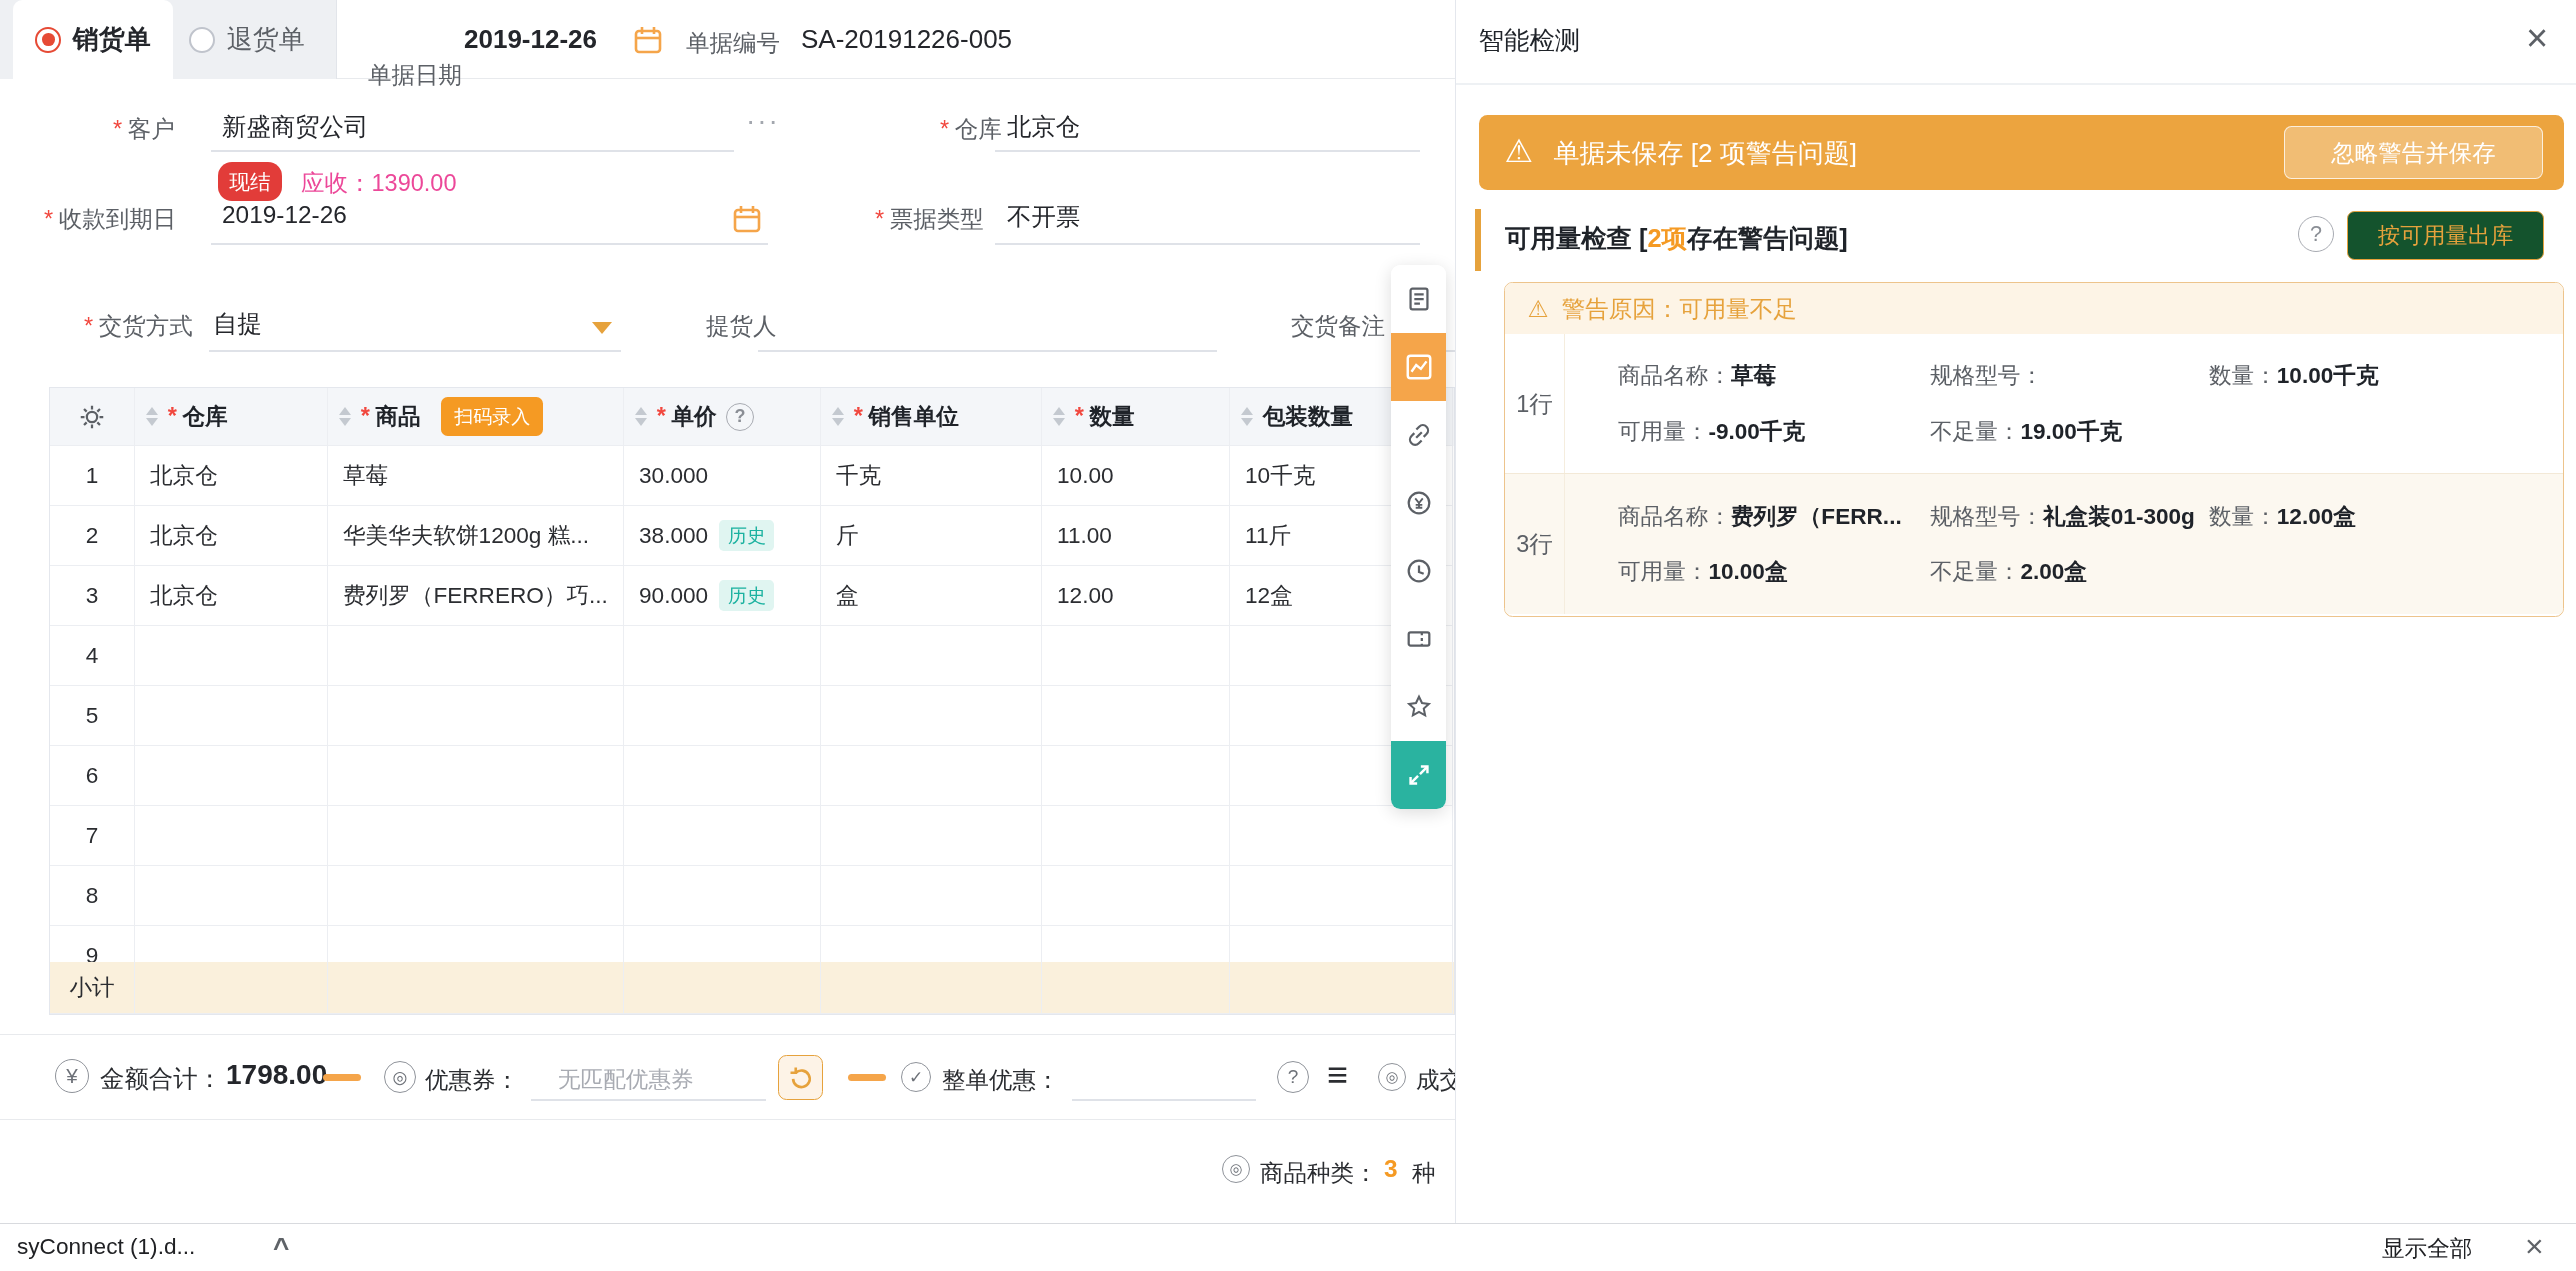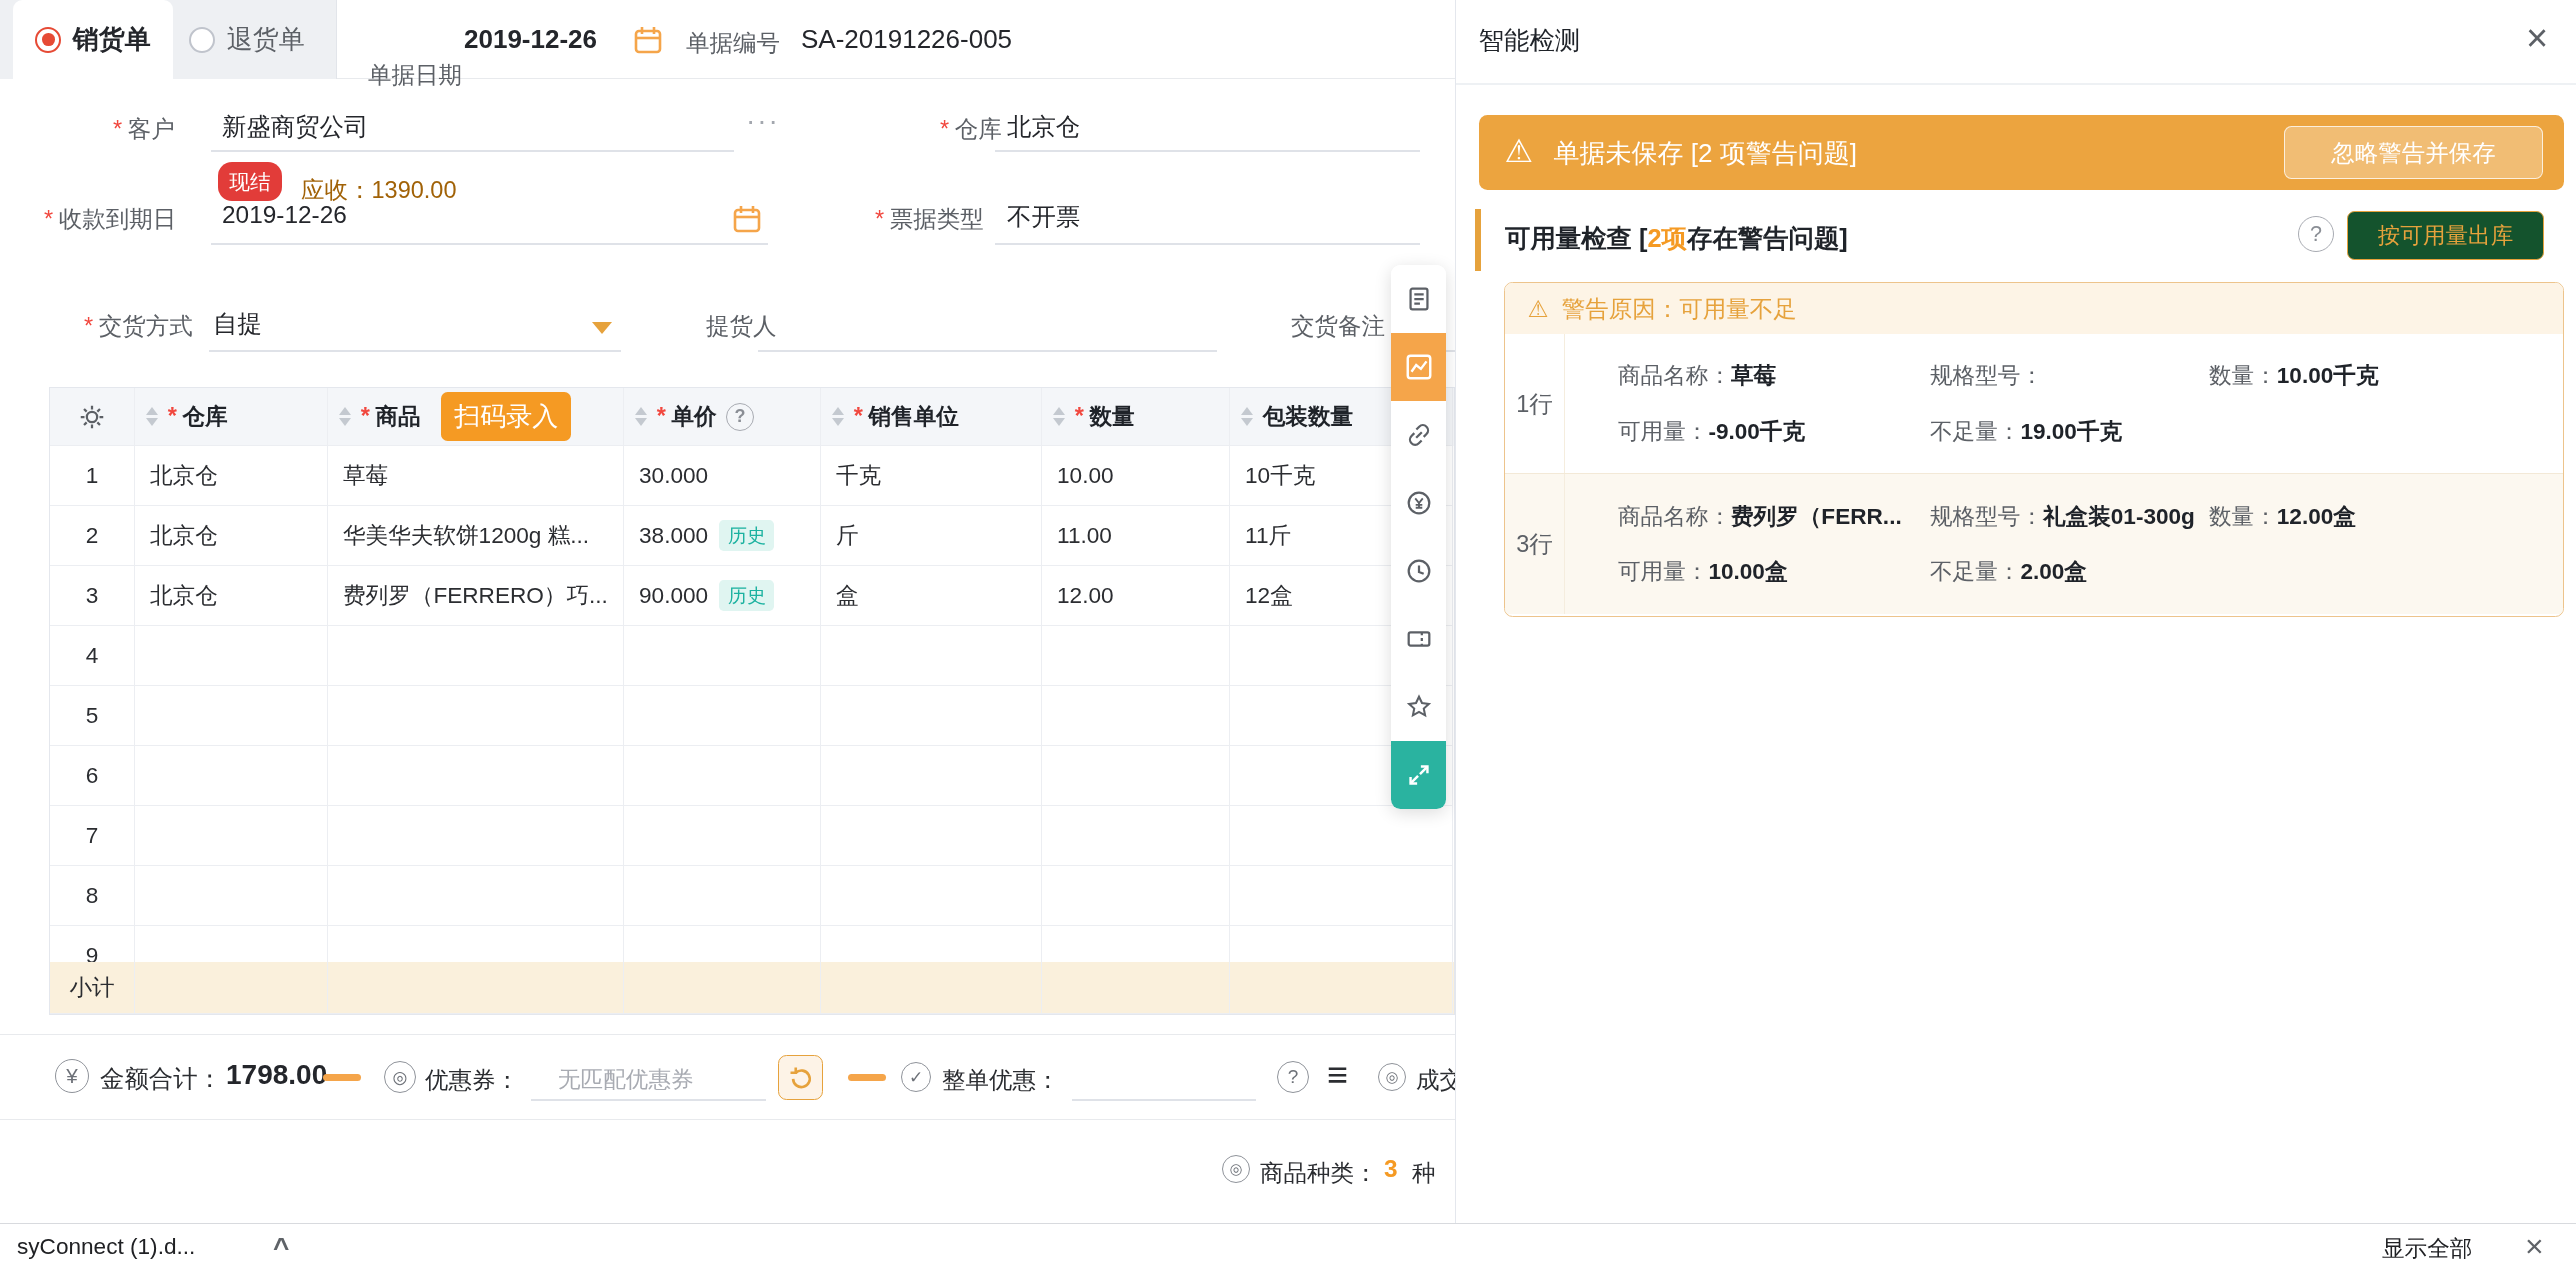--- a/index.html
+++ b/index.html
@@ -16,39 +16,39 @@
   .radio { width:26px; height:26px; border-radius:50%; border:2.8px solid #c0c4cc; position:relative; background:#fff; flex:none; }
   .radio.on { border-color:#e64a35; }
   .radio.on::after { content:""; position:absolute; inset:4.7px; border-radius:50%; background:#e64a35; }
   .lab { position:absolute; font-size:23.5px; color:#5c6066; white-space:nowrap; }
   .val { position:absolute; font-size:24.4px; color:#24262b; white-space:nowrap; }
   .req::before { content:"*"; color:#f1483f; margin-right:5.6px; font-size:23.5px; }
   .uline { position:absolute; height:1.9px; background:#dfe2e8; }
 
   
   .settle-tag { position:absolute; left:218px; top:162px; background:#e23c39; color:#fff; font-size:20.7px; padding:5.6px 11.3px; border-radius:14px; }
-  .recv { position:absolute; left:301px; top:174px; color:#a16207; font-size:23.5px; }
+  .recv { position:absolute; left:301px; top:167px; color:#ec4899; font-size:23.5px; }
   .more-btn { position:absolute; left:746px; top:105px; color:#a3a7ae; font-size:28px; letter-spacing:1.9px; cursor:pointer; }
   .chevron { position:absolute; width:0; height:0; border-left:10.3px solid transparent; border-right:10.3px solid transparent; border-top:12.2px solid #e6a23c; }
 
   
   .grid-table { position:absolute; left:49px; top:387px; width:1406px; border:1.9px solid #e4e7ed; background:#fff; }
   .tr { display:grid; grid-template-columns:85px 193px 296px 197px 221px 188px 223px; height:60px; }
   .tr.head { height:58px; background:#f4f6f9; }
   .tr.clip { height:36px; overflow:hidden; }
   .tr.subtotal { height:52px; background:#faf0dc; }
   .td,.th { display:flex; align-items:center; padding-left:15px; border-right:1.9px solid #eceef2; border-bottom:1.9px solid #eceef2; font-size:22.6px; color:#2b2d31; overflow:hidden; white-space:nowrap; height:100%; }
   .tr.clip .td { height:60px; }
   .th { padding-left:11.3px; gap:9.4px; font-weight:700; color:#1f2329; }
   .tr > .td:first-child, .tr > .th:first-child { justify-content:center; padding-left:0; }
   .sort { display:flex; flex-direction:column; gap:3.8px; flex:none; }
   .sort i { width:0; height:0; border-left:6.6px solid transparent; border-right:6.6px solid transparent; display:block; }
   .sort .up { border-bottom:8.5px solid #c4c9d0; }
   .sort .down { border-top:8.5px solid #c4c9d0; }
-  .scan-btn { margin-left:11.3px; background:#f59a23; color:#fff; border:none; font-size:26px; padding:6.6px 13px; border-radius:6.6px; cursor:pointer; }
+  .scan-btn { margin-left:11.3px; background:#f59a23; color:#fff; border:none; font-size:19px; padding:6.6px 13px; border-radius:6.6px; cursor:pointer; }
   .hist { margin-left:11.3px; background:#e0f5f1; color:#1cb2a0; font-size:19px; padding:2.8px 8.5px; border-radius:4.7px; flex:none; }
   .qcircle { width:28px; height:28px; border:1.9px solid #a8abb2; border-radius:50%; color:#8a8e95; font-size:18px; display:flex; align-items:center; justify-content:center; flex:none; }
 
   
   .summary { position:absolute; left:0; top:1034px; width:1455px; height:86px; border-top:1.9px solid #e8eaed; border-bottom:1.9px solid #e8eaed; background:#fff; }
   .circ-icon { position:absolute; border:1.9px solid #8f939a; border-radius:50%; display:flex; align-items:center; justify-content:center; color:#6d7178; }
   .dash { position:absolute; width:38px; height:6.6px; border-radius:3.8px; background:#f5a54a; }
   .refresh-btn { position:absolute; left:778px; top:1055px; width:45px; height:45px; border:1.9px solid #e6a23c; border-radius:8.5px; background:#fdf3e7; display:flex; align-items:center; justify-content:center; cursor:pointer; }
   .menu-glyph { position:absolute; font-size:36px; color:#2b2d31; font-weight:700; }
 

